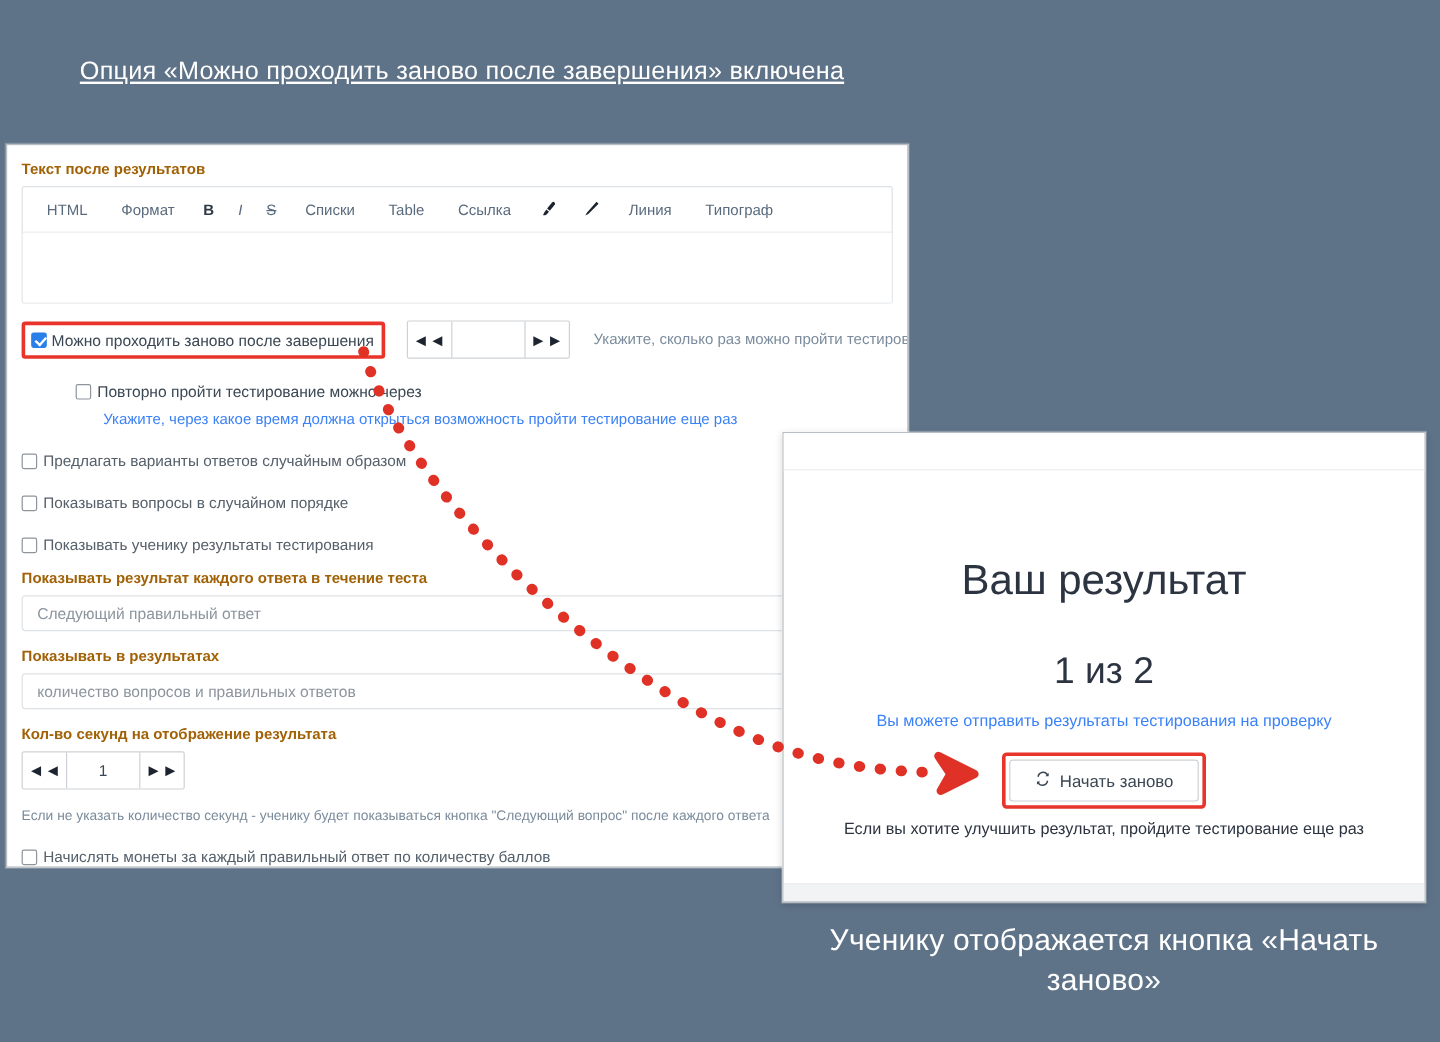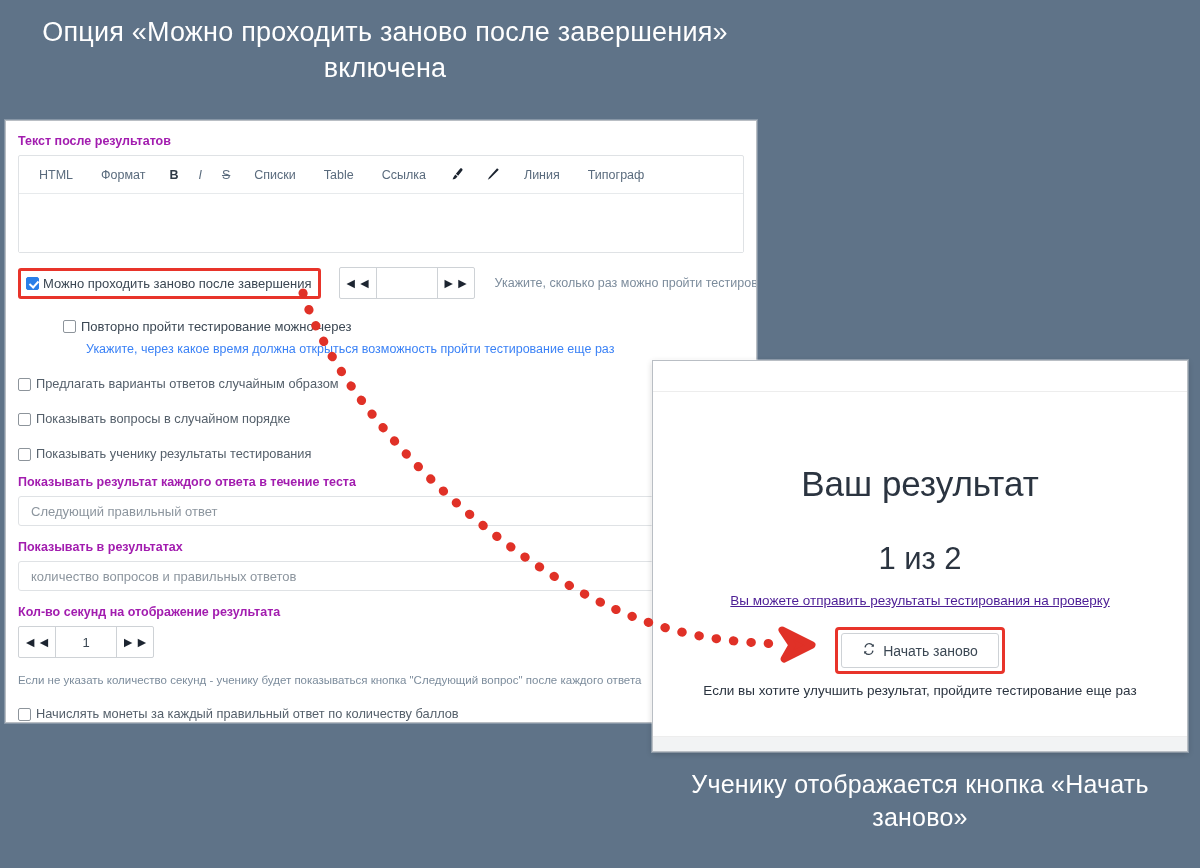--- a/index.html
+++ b/index.html
@@ -19,23 +19,24 @@
   .caption {
     position: absolute;
     color: #ffffff;
     font-weight: 300;
     text-align: center;
     line-height: 1.32;
     letter-spacing: .2px;
   }
   #caption-top {
     left: 40px;
-    top: 15px;
+    top: 46px;
     width: 690px;
-    font-size: 27px;
+    font-size: 21px;
+    text-decoration: underline;
   }
   #caption-bottom {
     left: 645px;
     top: 768px;
     width: 550px;
     font-size: 25px;
   }
 
   
   #settings-panel {
@@ -50,21 +51,21 @@
     overflow: hidden;
     box-sizing: border-box;
   }
   .panel-inner {
     padding: 10px 12px 0 12px;
   }
 
   .field-label {
     font-size: 12.5px;
     font-weight: bold;
-    color: #a21caf;
+    color: #a16207;
     margin: 3px 0 7px 0;
   }
 
   
   .editor-box {
     border: 1px solid #dfe2e5;
     border-radius: 2px;
     margin-bottom: 14px;
   }
   .editor-toolbar {
@@ -254,23 +255,22 @@
     margin: 0;
   }
   #result-score {
     font-size: 31px;
     font-weight: 400;
     color: #2b3440;
     margin: 37px 0 0 0;
   }
   #result-subtext {
     font-size: 13.5px;
-    color: #4c1d95;
+    color: #3b82f6;
     margin: 16px 0 0 0;
-    text-decoration: underline;
   }
   .restart-wrap {
     margin-top: 19px;
     display: inline-block;
     border: 3px solid #e8342a;
     border-radius: 4px;
     padding: 3px;
   }
   #restart-button {
     border: 1px solid #ced2d6;

